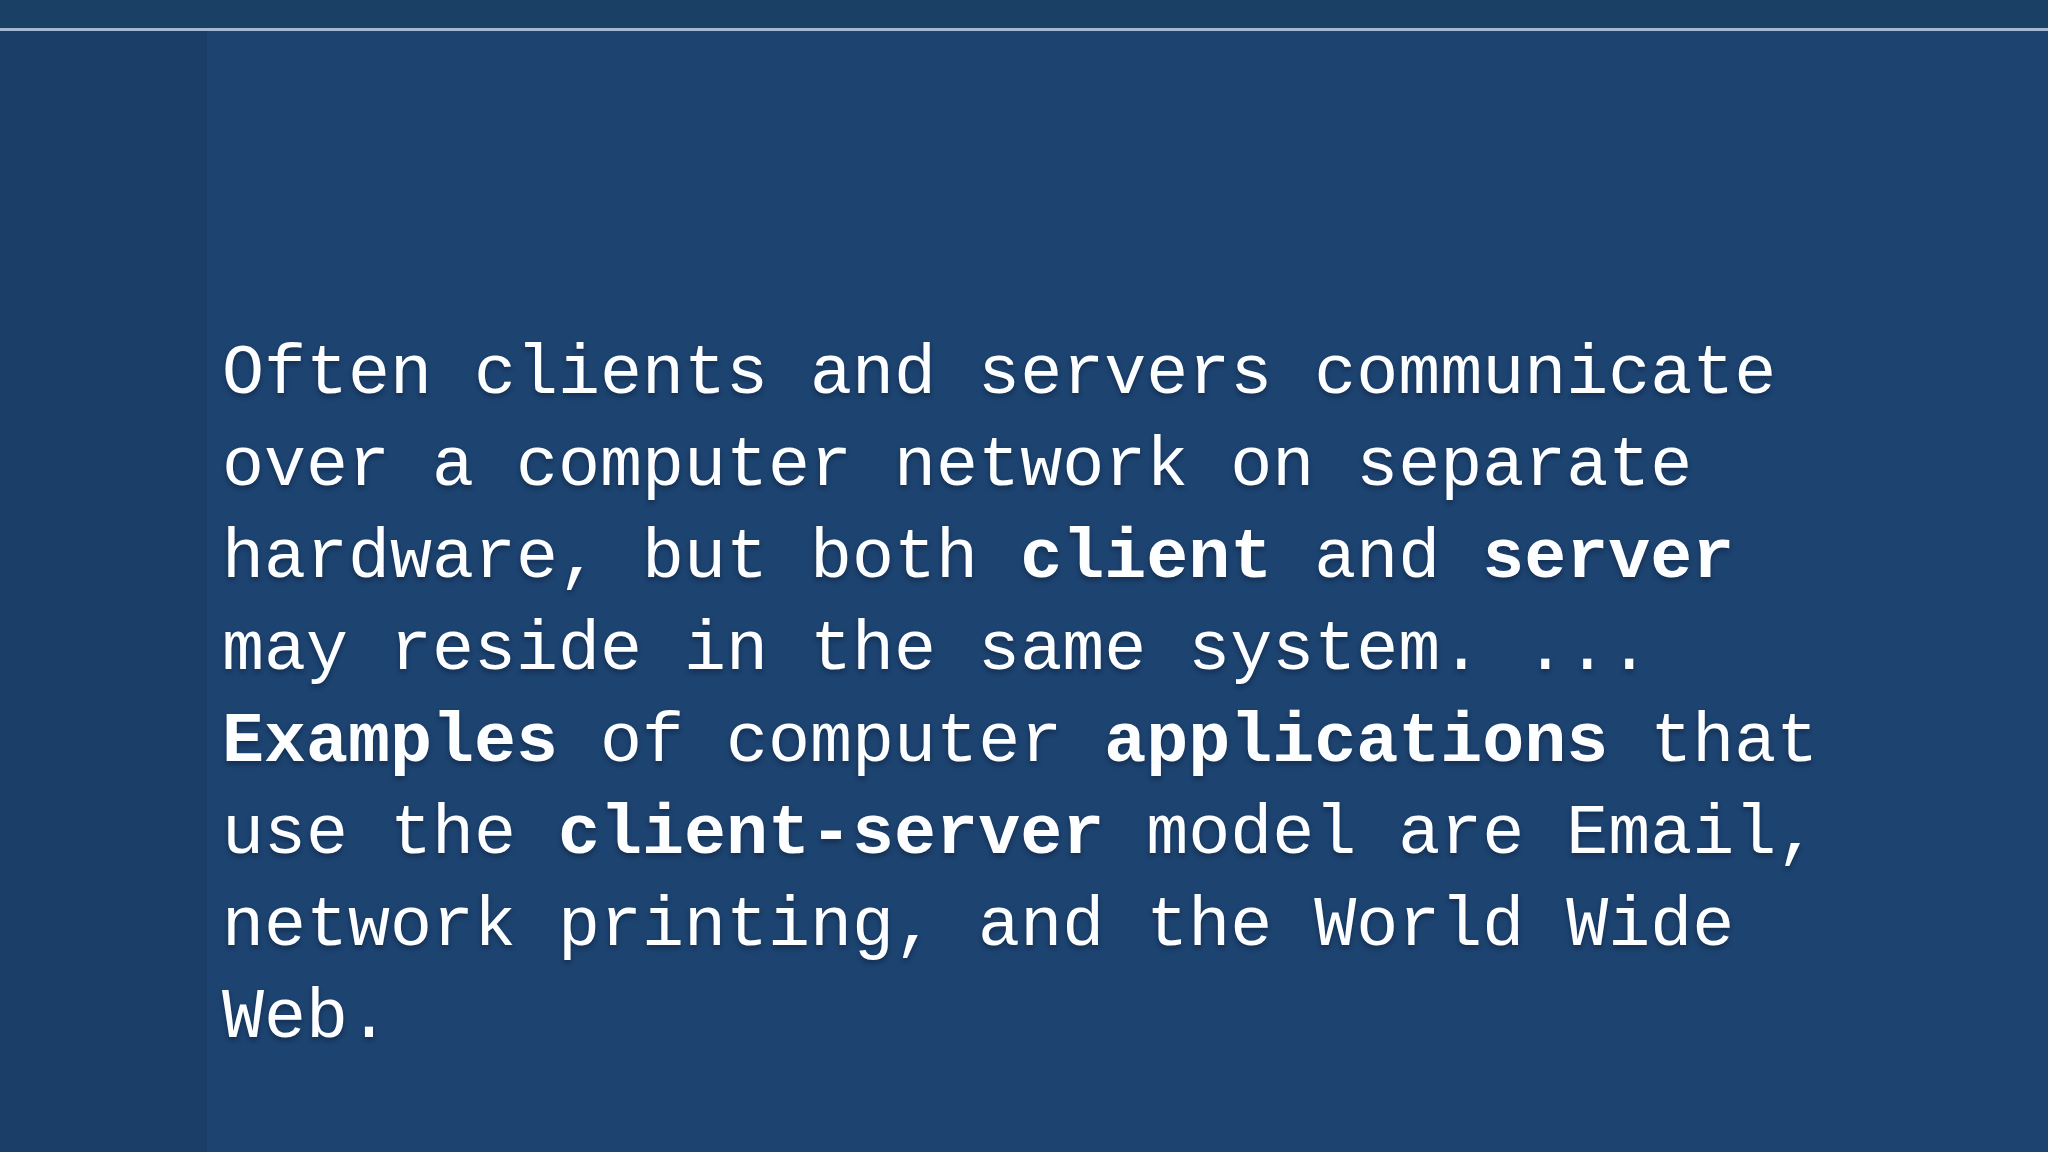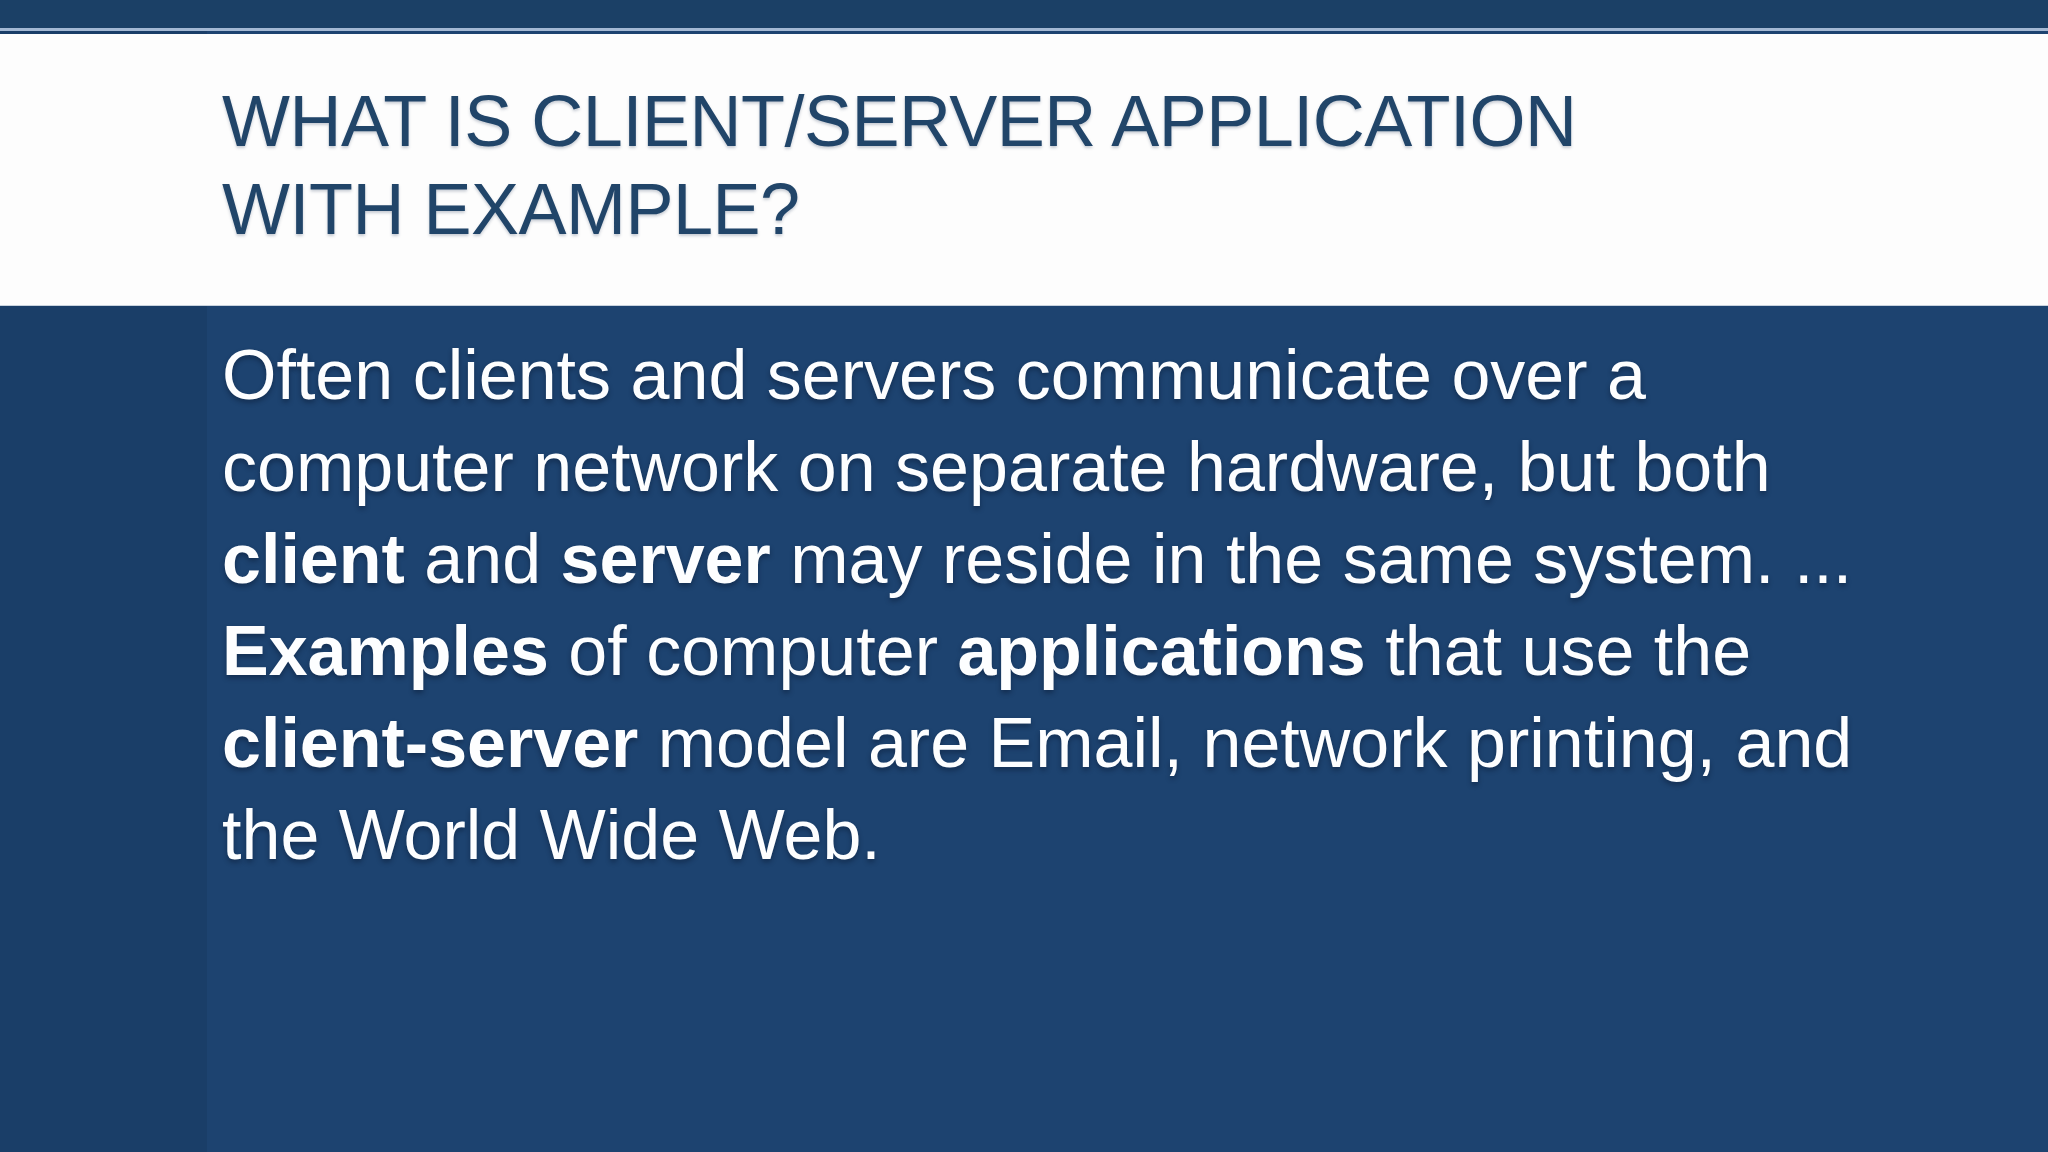--- a/index.html
+++ b/index.html
@@ -50,45 +50,40 @@
     letter-spacing: -0.5px;
     color: var(--title-text);
     text-shadow: 0 2px 3px rgba(40, 60, 90, 0.25);
   }
   .slide-title .tline { display: block; }
 
   .slide-body {
     position: absolute;
     top: 306px; left: 0; right: 0; bottom: 0;
     padding: 23px 0 0 222px;
+    font-family: Liberation Mono, monospace;
   }
 
   .paragraphs {
     width: 1650px;
     font-size: 70px;
     line-height: 92px;
     color: var(--body-text);
     text-shadow: 0 3px 5px rgba(5, 15, 35, 0.40);
   }
   .paragraphs p + p { }
   .paragraphs strong { font-weight: 700; }
 </style>
 </head>
 <body>
 
 <div class="slide">
 
   <div class="topbar"></div>
 
-  <div class="title-band">
-    <h1 class="slide-title">
-      <span class="tline">WHAT IS CLIENT/SERVER APPLICATION</span>
-      <span class="tline">WITH EXAMPLE?</span>
-    </h1>
-  </div>
 
   <div class="slide-body">
     <div class="paragraphs">
         <p><span>Often clients and servers communicate over a computer network on separate hardware, but both </span><strong>client</strong><span> and </span><strong>server</strong><span> may reside in the same system. ...</span></p>
         <p><strong>Examples</strong><span> of computer </span><strong>applications</strong><span> that use the </span><strong>client-server</strong><span> model are Email, network printing, and the World Wide Web.</span></p>
       </div>
   </div>
 
 </div>
 

